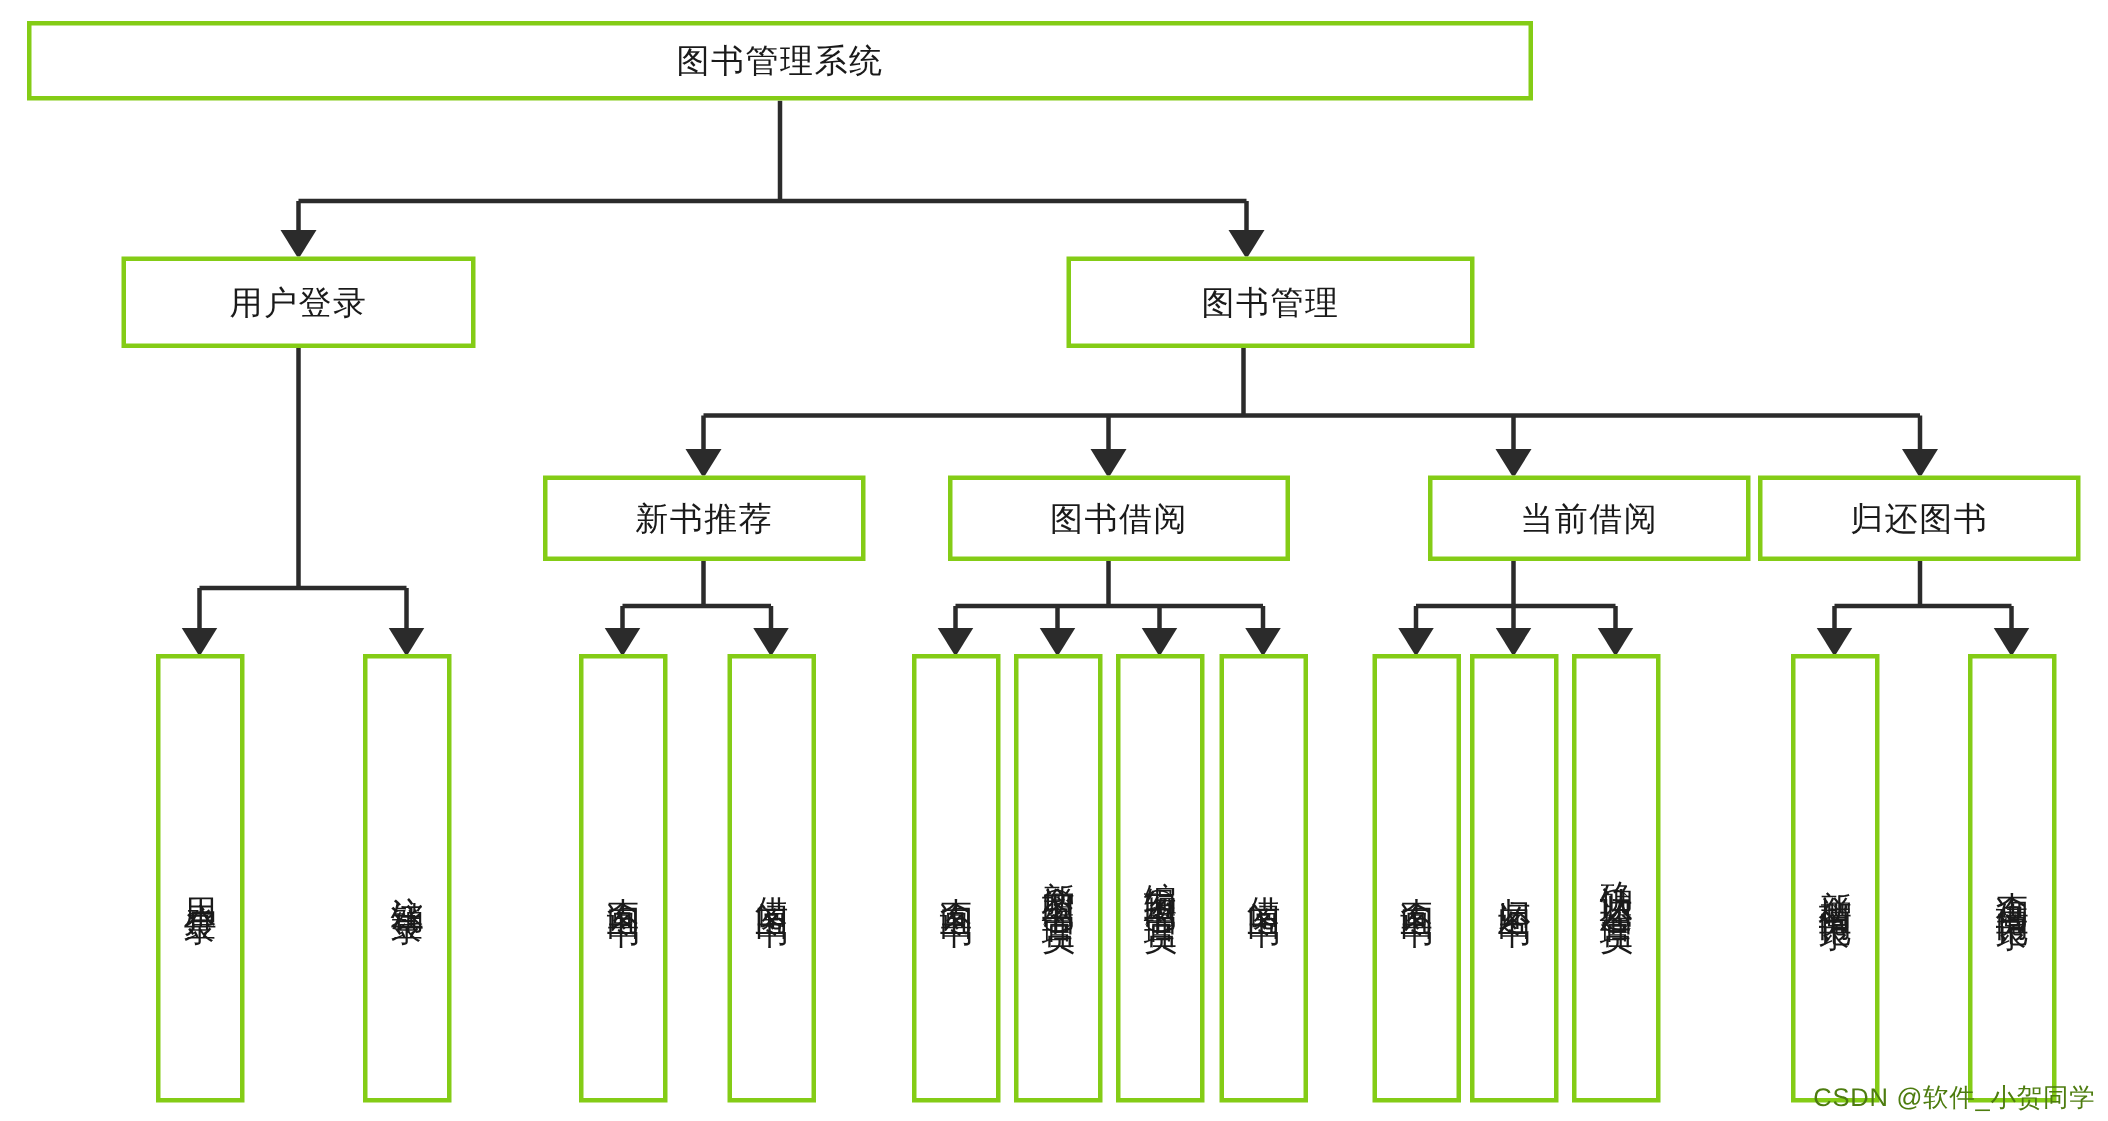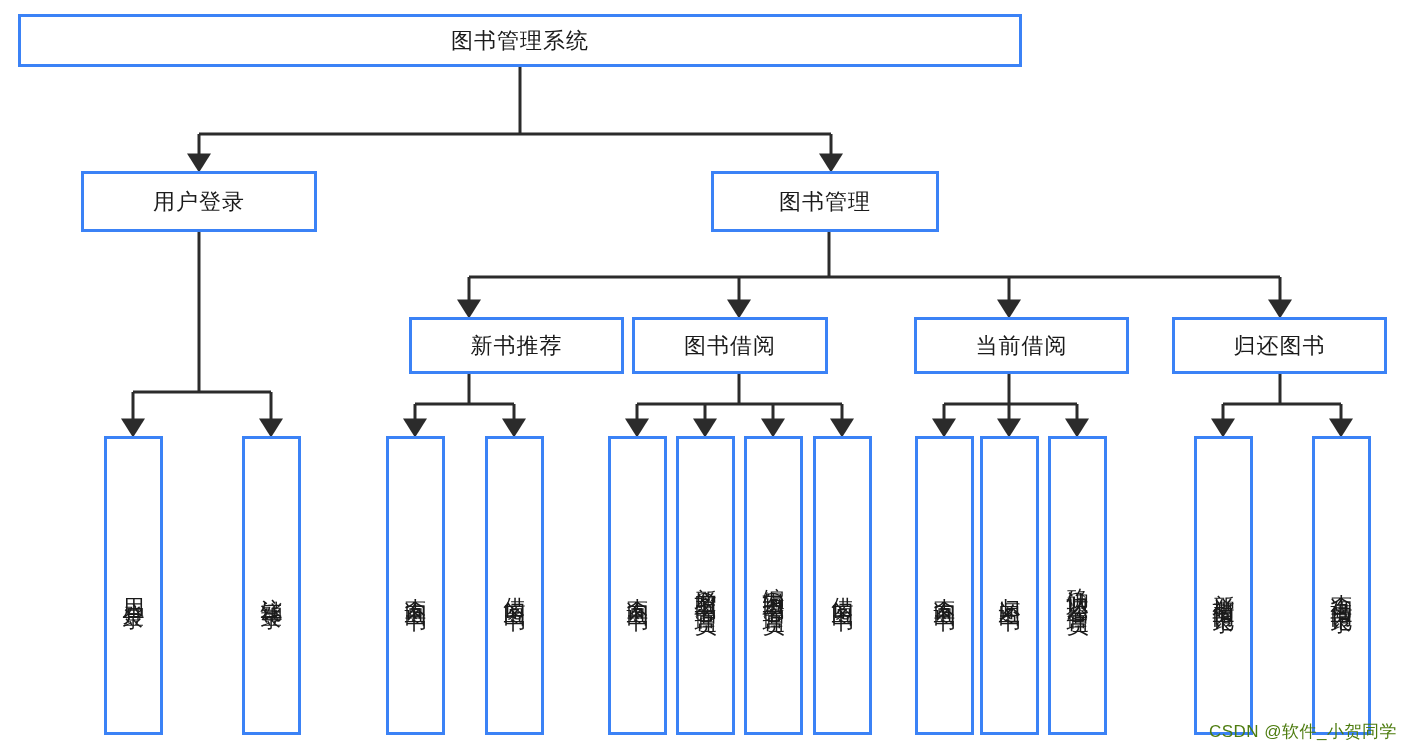--- a/index.html
+++ b/index.html
@@ -22,21 +22,21 @@
     left: 0;
     top: 0;
     width: 1405px;
     height: 747px;
     pointer-events: none;
   }
   .node {
     position: absolute;
     box-sizing: border-box;
     background: #ffffff;
-    border: 3px solid #3b82f6;
+    border: 3px solid #84cc16;
     display: flex;
     align-items: center;
     justify-content: center;
     color: #1a1a1a;
   }
   .node.horiz {
     font-size: 22px;
     letter-spacing: 1px;
   }
   .node.vert {
@@ -117,31 +117,31 @@
     </g>
   </svg>
 
   <div class="node horiz" style="left:18px; top:14px; width:1004px; height:53px;">
     <span class="label">图书管理系统</span>
   </div>
 
   <div class="node horiz" style="left:81px; top:171px; width:236px; height:61px;">
     <span class="label">用户登录</span>
   </div>
-  <div class="node horiz" style="left:711px; top:171px; width:228px; height:61px;">
+  <div class="node horiz" style="left:711px; top:171px; width:272px; height:61px;">
     <span class="label">图书管理</span>
   </div>
 
-  <div class="node horiz" style="left:362px; top:317px; width:215px; height:57px;margin-left:47px;">
+  <div class="node horiz" style="left:362px; top:317px; width:215px; height:57px;">
     <span class="label">新书推荐</span>
   </div>
-  <div class="node horiz" style="left:632px; top:317px; width:196px; height:57px;">
+  <div class="node horiz" style="left:632px; top:317px; width:228px; height:57px;">
     <span class="label">图书借阅</span>
   </div>
-  <div class="node horiz" style="left:914px; top:317px; width:215px; height:57px;align-items:center;">
+  <div class="node horiz" style="left:952px; top:317px; width:215px; height:57px;align-items:center;">
     <span class="label">当前借阅</span>
   </div>
   <div class="node horiz" style="left:1172px; top:317px; width:215px; height:57px;">
     <span class="label">归还图书</span>
   </div>
 
   <div class="node vert" style="left:104px; top:436px; width:59px; height:299px;">
     <span class="label">用户登录</span>
   </div>
   <div class="node vert" style="left:242px; top:436px; width:59px; height:299px;">

